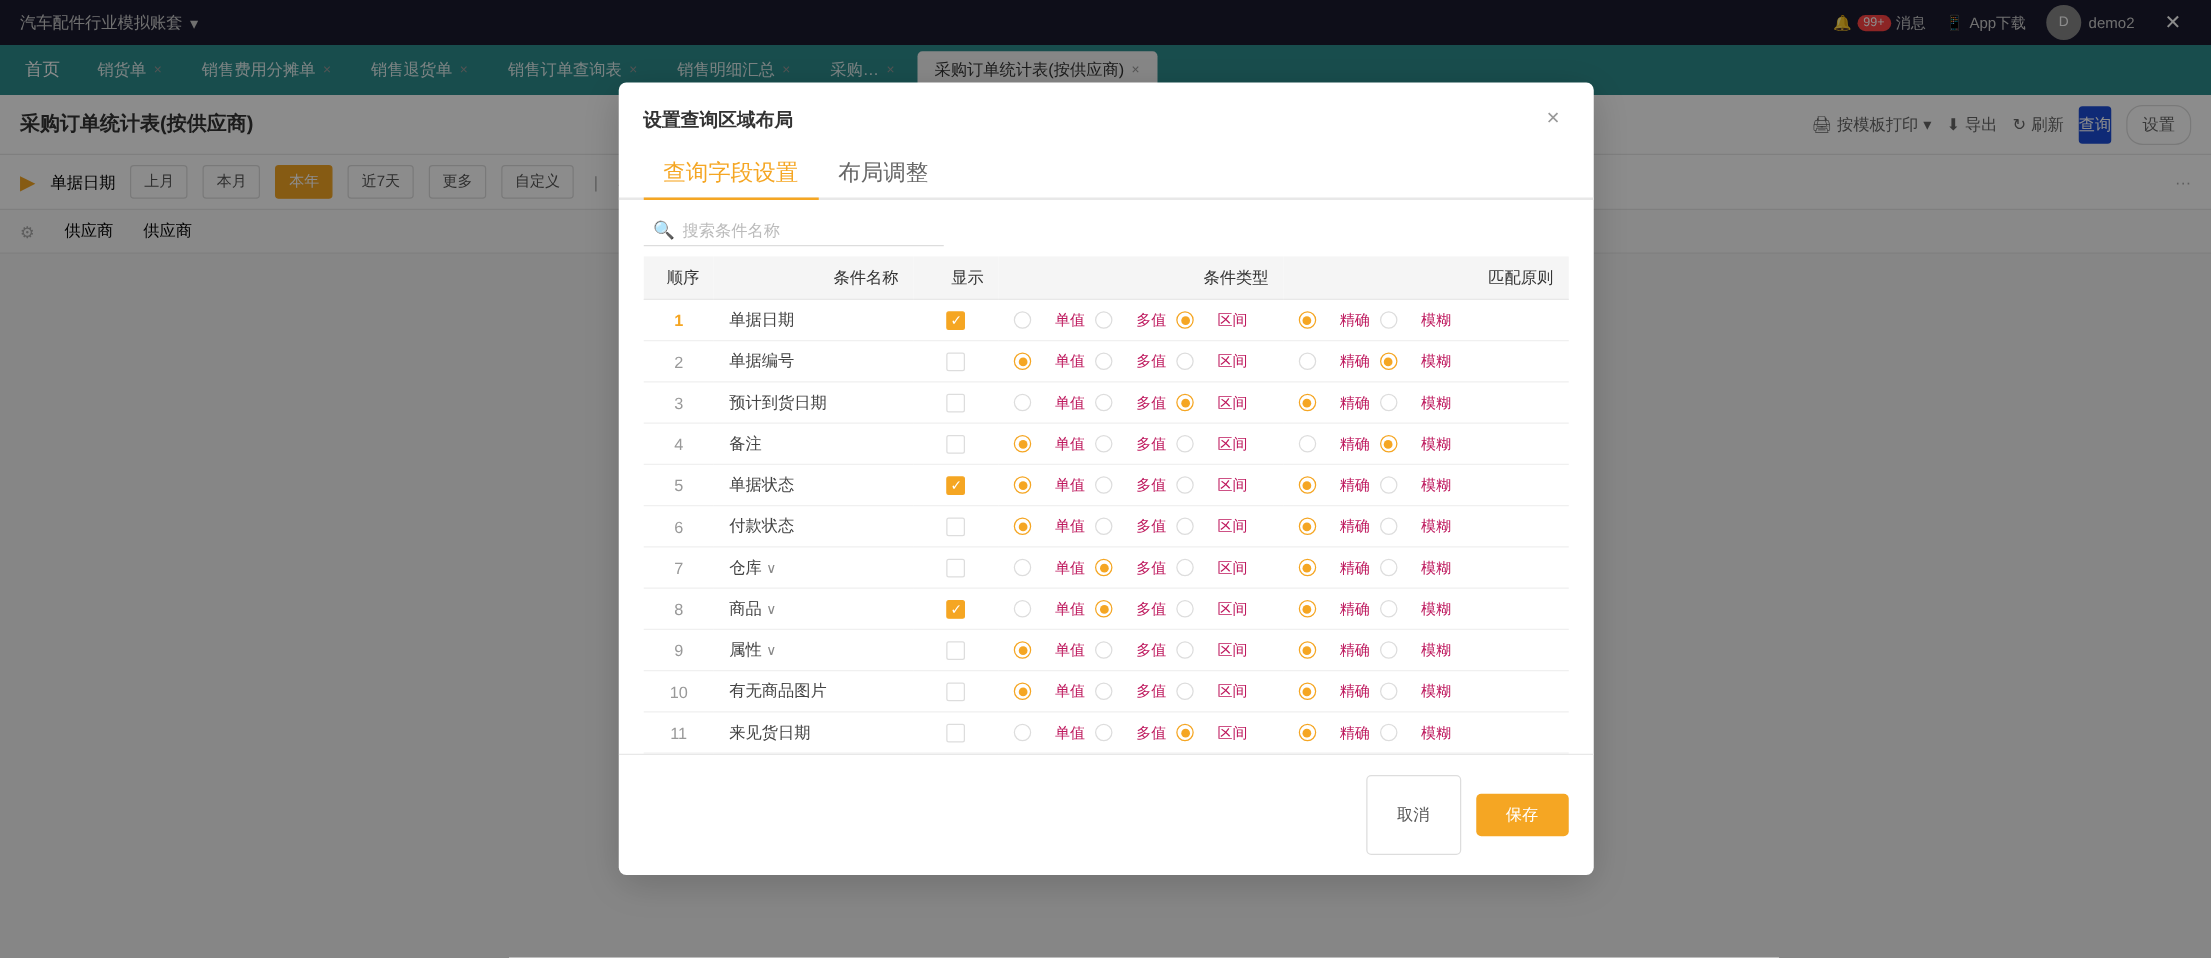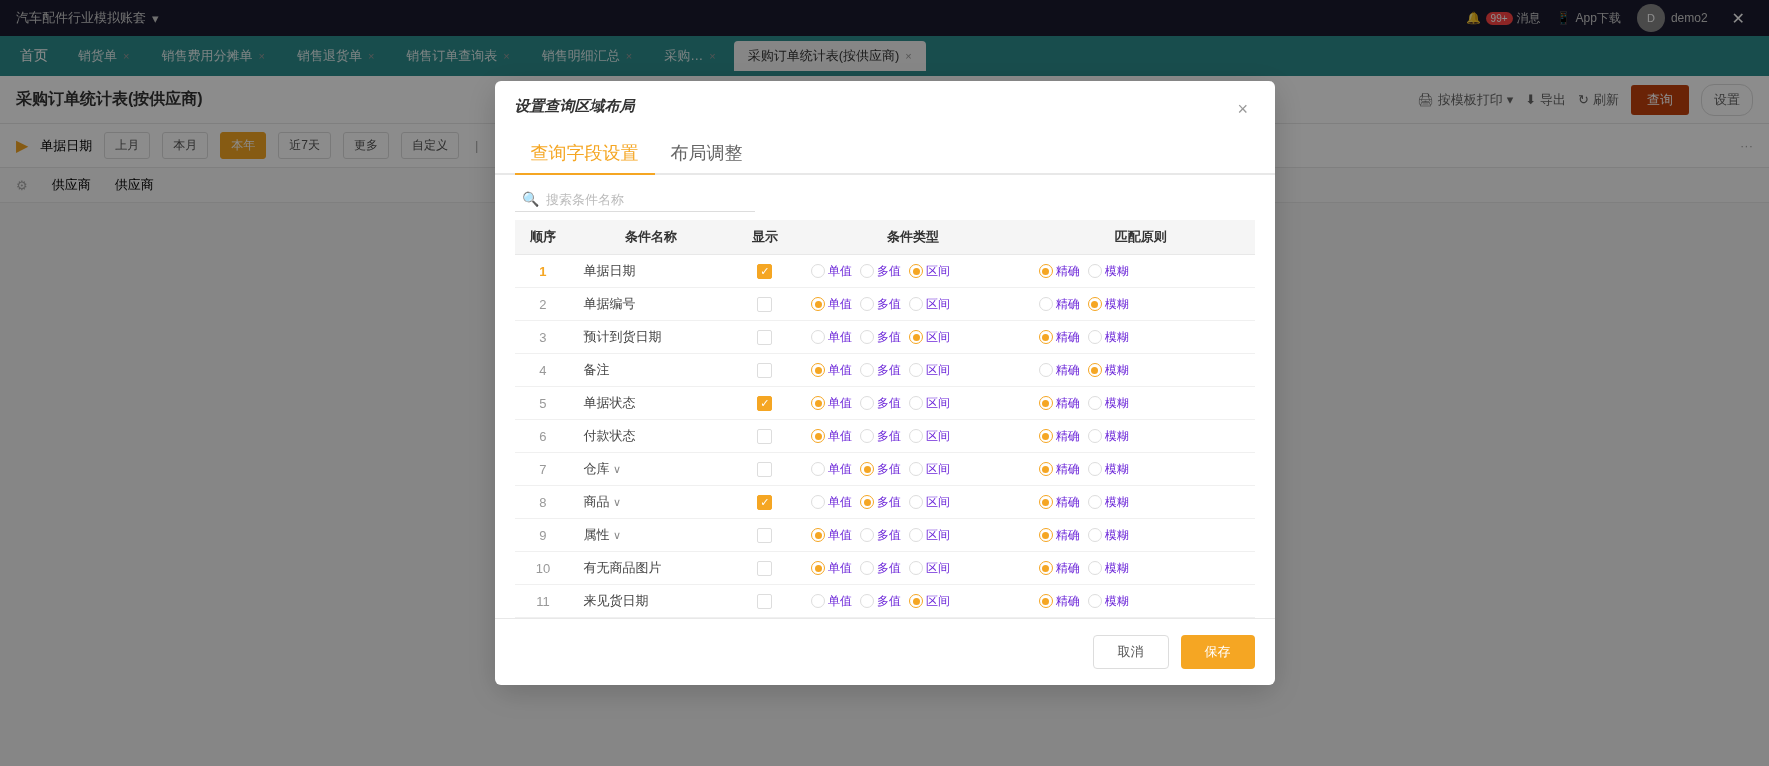--- a/index.html
+++ b/index.html
@@ -66,24 +66,24 @@
       padding: 0 16px;
       border-bottom: 1px solid #e8e8e8;
     }
     .page-title { font-size: 16px; font-weight: bold; color: #333; }
     .header-actions { display: flex; align-items: center; gap: 12px; }
     .btn-print, .btn-export, .btn-refresh {
       display: flex; align-items: center; gap: 4px;
       font-size: 13px; color: #666; cursor: pointer;
     }
     .btn-query {
-      background: #c2410c;
+      background: #1d4ed8;
       color: white;
       border: none;
-      padding: 6px 16px;
+      padding: 6px 0;
       border-radius: 3px;
       cursor: pointer;
       font-size: 13px;
     }
     .btn-settings {
       border: 1px solid #ddd;
       background: white;
       color: #666;
       padding: 6px 12px;
       border-radius: 13px;
@@ -159,25 +159,24 @@
       border-radius: 6px;
       width: 780px;
       max-height: 640px;
       box-shadow: 0 8px 32px rgba(0,0,0,0.18);
       display: flex;
       flex-direction: column;
       overflow: hidden;
     }
     .modal-header {
       display: flex;
-      align-items: flex-start;
+      align-items: flex-end;
       justify-content: space-between;
       padding: 16px 20px 0 20px;
       border-bottom: none;
-      font-style: italic;
     }
     .modal-title { font-size: 15px; font-weight: 600; color: #333; }
     .modal-close {
       width: 24px; height: 24px;
       display: flex; align-items: center; justify-content: center;
       cursor: pointer;
       color: #999;
       font-size: 18px;
       border-radius: 3px;
     }
@@ -240,24 +239,24 @@
 
     .field-table {
       width: 100%;
       border-collapse: collapse;
     }
     .field-table thead tr {
       background: #f5f5f5;
     }
     .field-table th {
       padding: 8px 12px;
-      text-align: center;
+      text-align: right;
       font-size: 13px;
       color: #333;
-      font-weight: 700;
+      font-weight: 400;
       border-bottom: 1px solid #e8e8e8;
     }
     .field-table td {
       padding: 7px 12px;
       border-bottom: 1px solid #f0f0f0;
       font-size: 13px;
       color: #444;
     }
 
     .col-order { width: 50px; }
@@ -282,22 +281,22 @@
     }
     .cb.checked::after { content: '✓'; color: white; font-size: 11px; }
 
     
     .radio-group {
       display: flex;
       align-items: center;
       gap: 8px;
     }
     .radio-item {
-      display: flex; align-items: center; gap: 3px;
-      font-size: 12px; color: #6d28d9; cursor: pointer;
+      display: flex; align-items: center; gap: 19px;
+      font-size: 12px; color: #be185d; cursor: pointer;
     }
     .radio-circle {
       width: 14px; height: 14px;
       border-radius: 50%;
       border: 1px solid #ddd;
       display: inline-flex; align-items: center; justify-content: center;
       background: white;
     }
     .radio-circle.selected {
       border-color: #f5a623;
@@ -313,21 +312,21 @@
     
     .modal-footer {
       display: flex;
       justify-content: flex-end;
       align-items: center;
       gap: 12px;
       padding: 16px 20px;
       border-top: 1px solid #e8e8e8;
     }
     .btn-cancel {
-      padding: 7px 24px;
+      padding: 22px 24px;
       border: 1px solid #ddd;
       background: white;
       color: #555;
       border-radius: 4px;
       cursor: pointer;
       font-size: 13px;
     }
     .btn-save {
       padding: 8px 24px;
       background: #f5a623;

